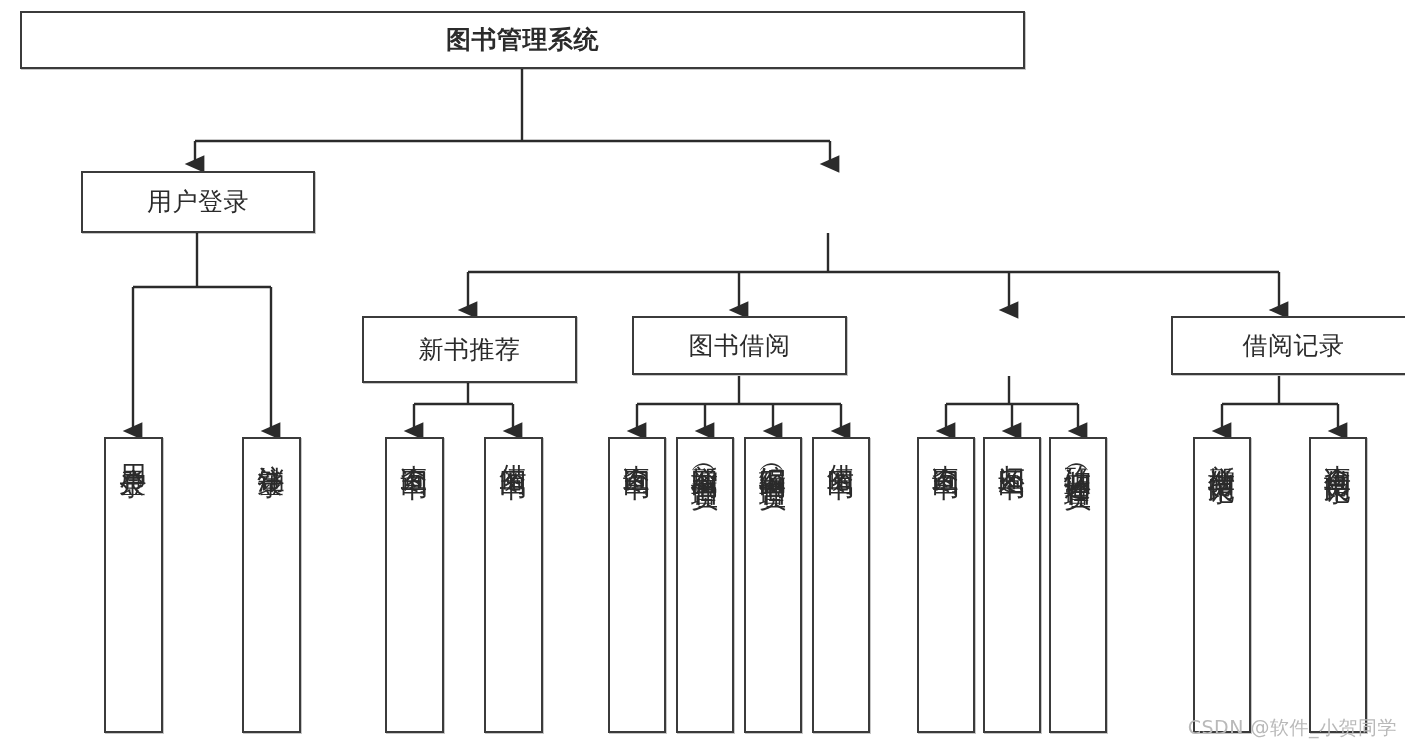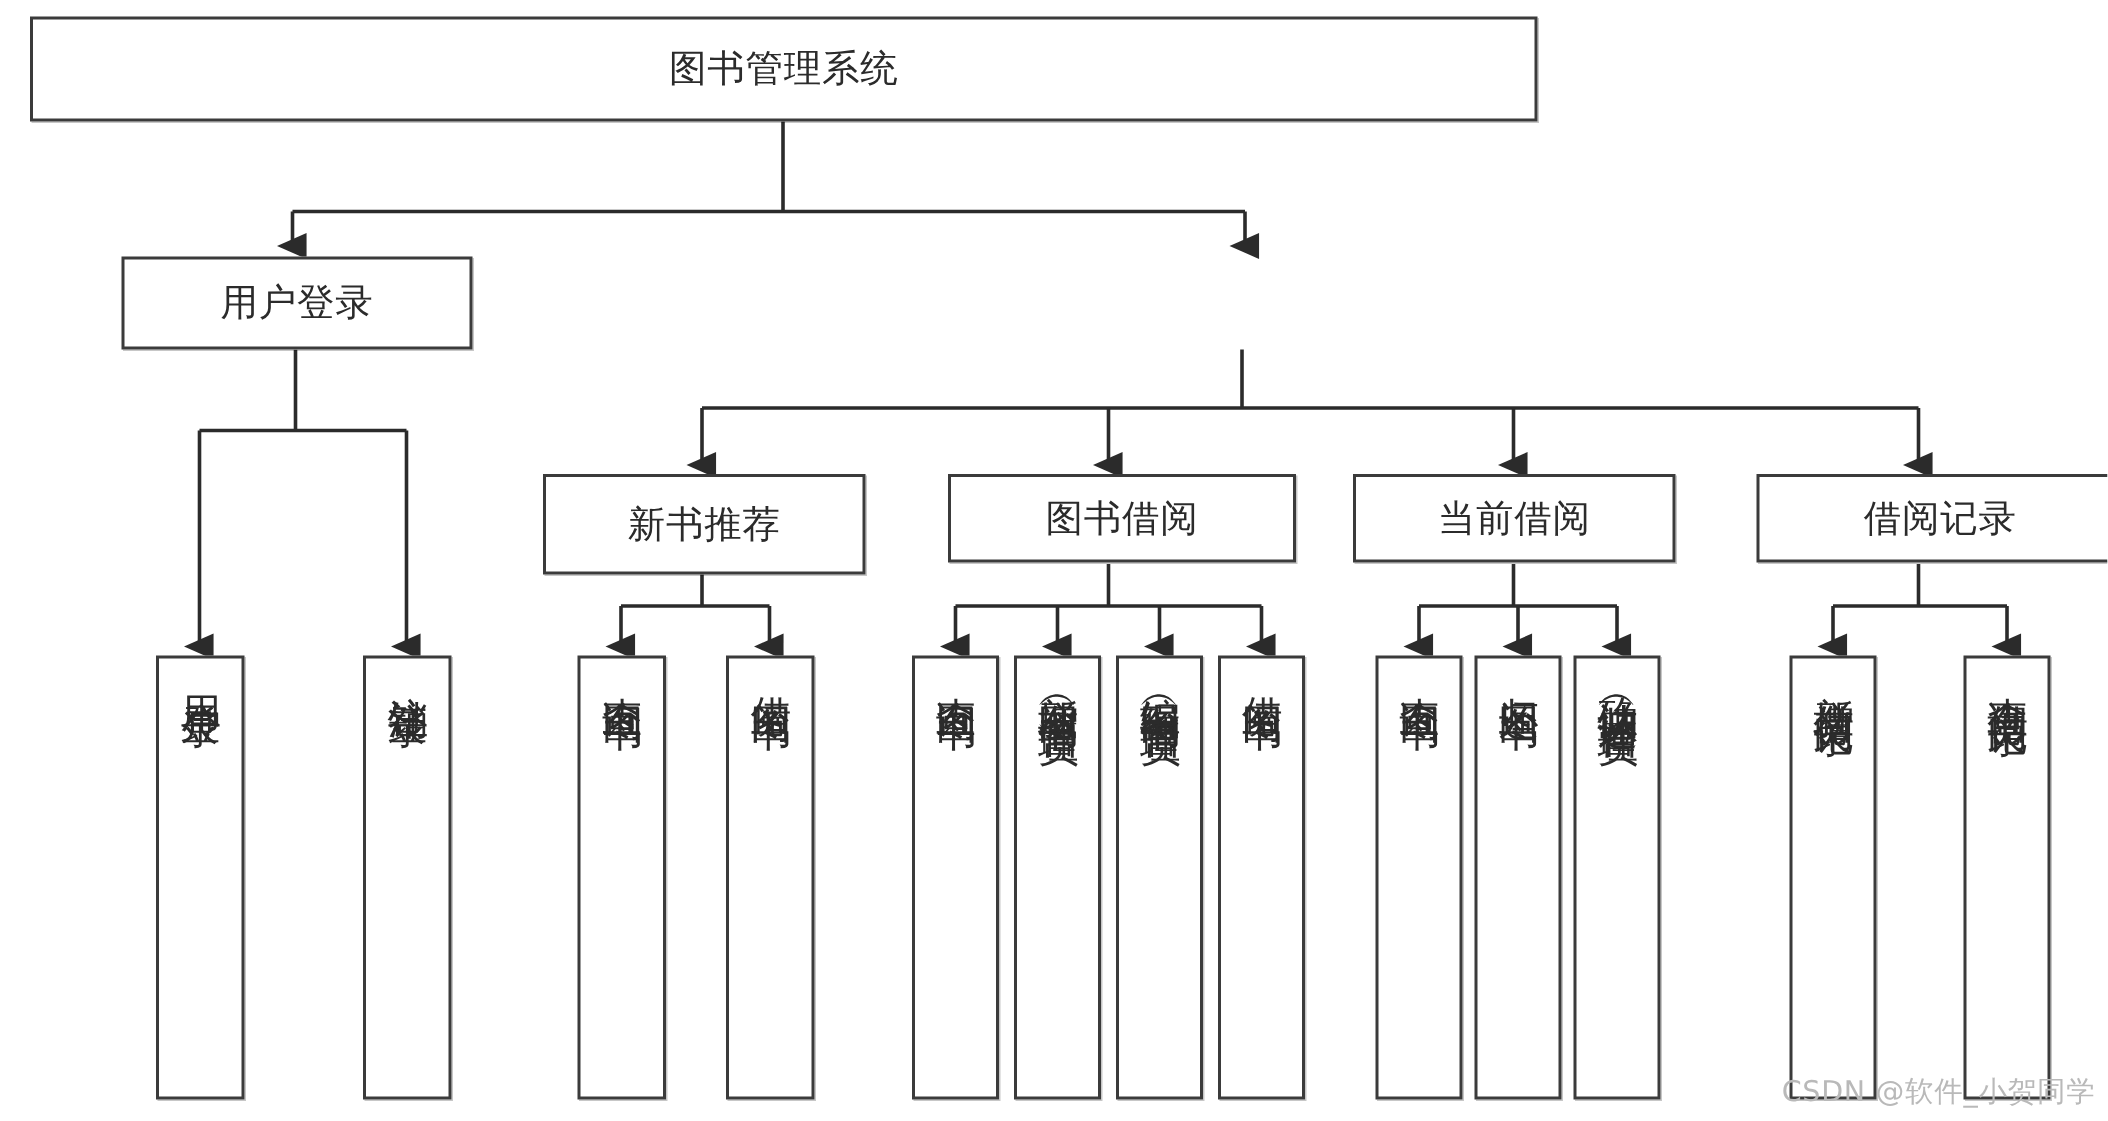--- a/index.html
+++ b/index.html
@@ -122,36 +122,33 @@
       <path d="M1012,404 L1012,431" marker-end="url(#arrow)"></path>
       <path d="M1078,404 L1078,431" marker-end="url(#arrow)"></path>
 
       <path d="M1279,376 L1279,404"></path>
       <path d="M1222,404 L1338,404"></path>
       <path d="M1222,404 L1222,431" marker-end="url(#arrow)"></path>
       <path d="M1338,404 L1338,431" marker-end="url(#arrow)"></path>
     </g>
   </svg>
 
-  <div class="node horiz root" style="left:20px; top:11px; width:1005px; height:70px;">
+  <div class="node horiz root" style="left:20px; top:11px; width:1005px; height:58px;font-weight:bold;">
     <span class="node-label">图书管理系统</span>
   </div>
 
   <div class="node horiz" style="left:81px; top:171px; width:234px; height:62px;">
     <span class="node-label">用户登录</span>
   </div>
 
   <div class="node horiz" style="left:362px; top:316px; width:215px; height:67px;">
     <span class="node-label">新书推荐</span>
   </div>
-  <div class="node horiz" style="left:632px; top:316px; width:232px; height:59px;">
+  <div class="node horiz" style="left:632px; top:316px; width:215px; height:59px;">
     <span class="node-label">图书借阅</span>
-  </div>
-  <div class="node horiz" style="left:902px; top:316px; width:215px; height:59px;">
-    <span class="node-label">当前借阅</span>
   </div>
   <div class="node horiz" style="left:1171px; top:316px; width:245px; height:59px;justify-content:center;">
     <span class="node-label">借阅记录</span>
   </div>
 
   <div class="node vert" style="left:104px; top:437px; width:59px; height:296px;">
     <span class="node-label">用户登录</span>
   </div>
   <div class="node vert" style="left:242px; top:437px; width:59px; height:296px;">
     <span class="node-label">注销登录</span>

